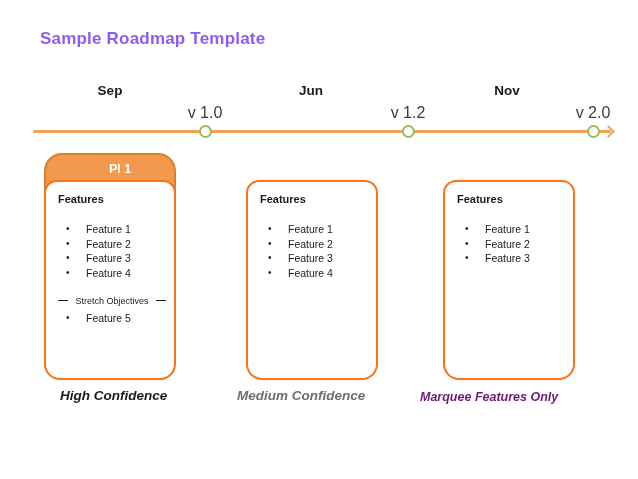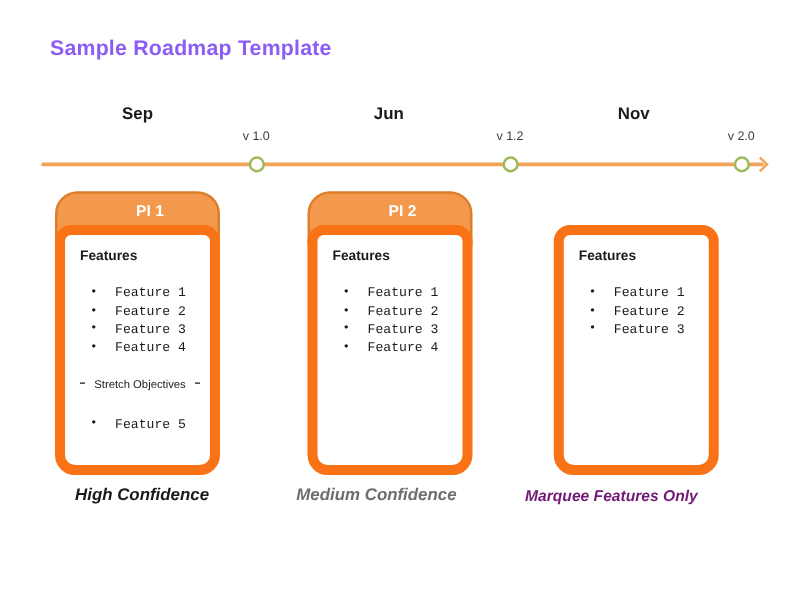--- a/index.html
+++ b/index.html
@@ -17,21 +17,21 @@
     letter-spacing:.2px;
   }
 
   .month {
     position:absolute; top:83px; transform:translateX(-50%);
     font-size:13.5px; font-weight:bold; color:#1a1a1a;
   }
 
   .vlabel {
     position:absolute; top:104px; transform:translateX(-50%);
-    font-size:10px; color:#3d3d3d;
+    font-size:16px; color:#3d3d3d;
   }
 
   .tl-line {
     position:absolute; left:33px; top:130px; width:578px; height:2.5px;
     background:#f2a359; border-radius:2px;
   }
   .tl-arrow {
     position:absolute; left:604px; top:126.5px; width:9px; height:9px;
     border-top:2.5px solid #f2a359; border-right:2.5px solid #f2a359;
     transform:rotate(45deg);
@@ -46,29 +46,29 @@
   }
   .card-header {
     position:absolute; top:0; left:0; right:0; height:44px;
     background:#f2994e; border:2px solid #dd7e2b;
     border-radius:18px 18px 0 0;
     text-align:center; padding-top:7px;
     font-size:12.5px; font-weight:bold; color:#ffffff;padding-left:20px;
   }
   .card-body {
     position:absolute; top:27px; left:0; right:0; bottom:0;
-    background:#ffffff; border:8px solid #f97316;
+    background:#ffffff; border:2px solid #f97316;
     border-radius:13px 13px 16px 16px;
     padding:11px 8px 0 12px;
   }
   .features-title {
     font-size:11px; font-weight:bold; color:#1a1a1a;
   }
-  .feature-list { margin-top:17px;font-family:Liberation Mono, monospace; }
-  .feature-list.stretch { margin-top:21px; }
+  .feature-list { margin-top:17px; }
+  .feature-list.stretch { margin-top:5px; }
   .li {
     position:relative; padding-left:28px; line-height:14.7px;
     font-size:10.5px; color:#1a1a1a;
   }
   .li::before {
     content:"•"; position:absolute; left:8px; top:0;
     font-size:10px; color:#1a1a1a;
   }
   .stretch-divider {
     margin-top:15px; display:flex; align-items:center; justify-content:center;
@@ -122,21 +122,20 @@
         <span class="stretch-title">Stretch Objectives</span>
         <span class="dash"></span>
       </div>
       <div class="feature-list stretch">
         <div class="li">Feature 5</div>
       </div>
     </div>
   </div>
 
   <div class="card" style="left:246px">
-    <div class="card-header">PI 2</div>
     <div class="card-body">
       <div class="features-title">Features</div>
       <div class="feature-list">
         <div class="li">Feature 1</div>
         <div class="li">Feature 2</div>
         <div class="li">Feature 3</div>
         <div class="li">Feature 4</div>
       </div>
     </div>
   </div>

